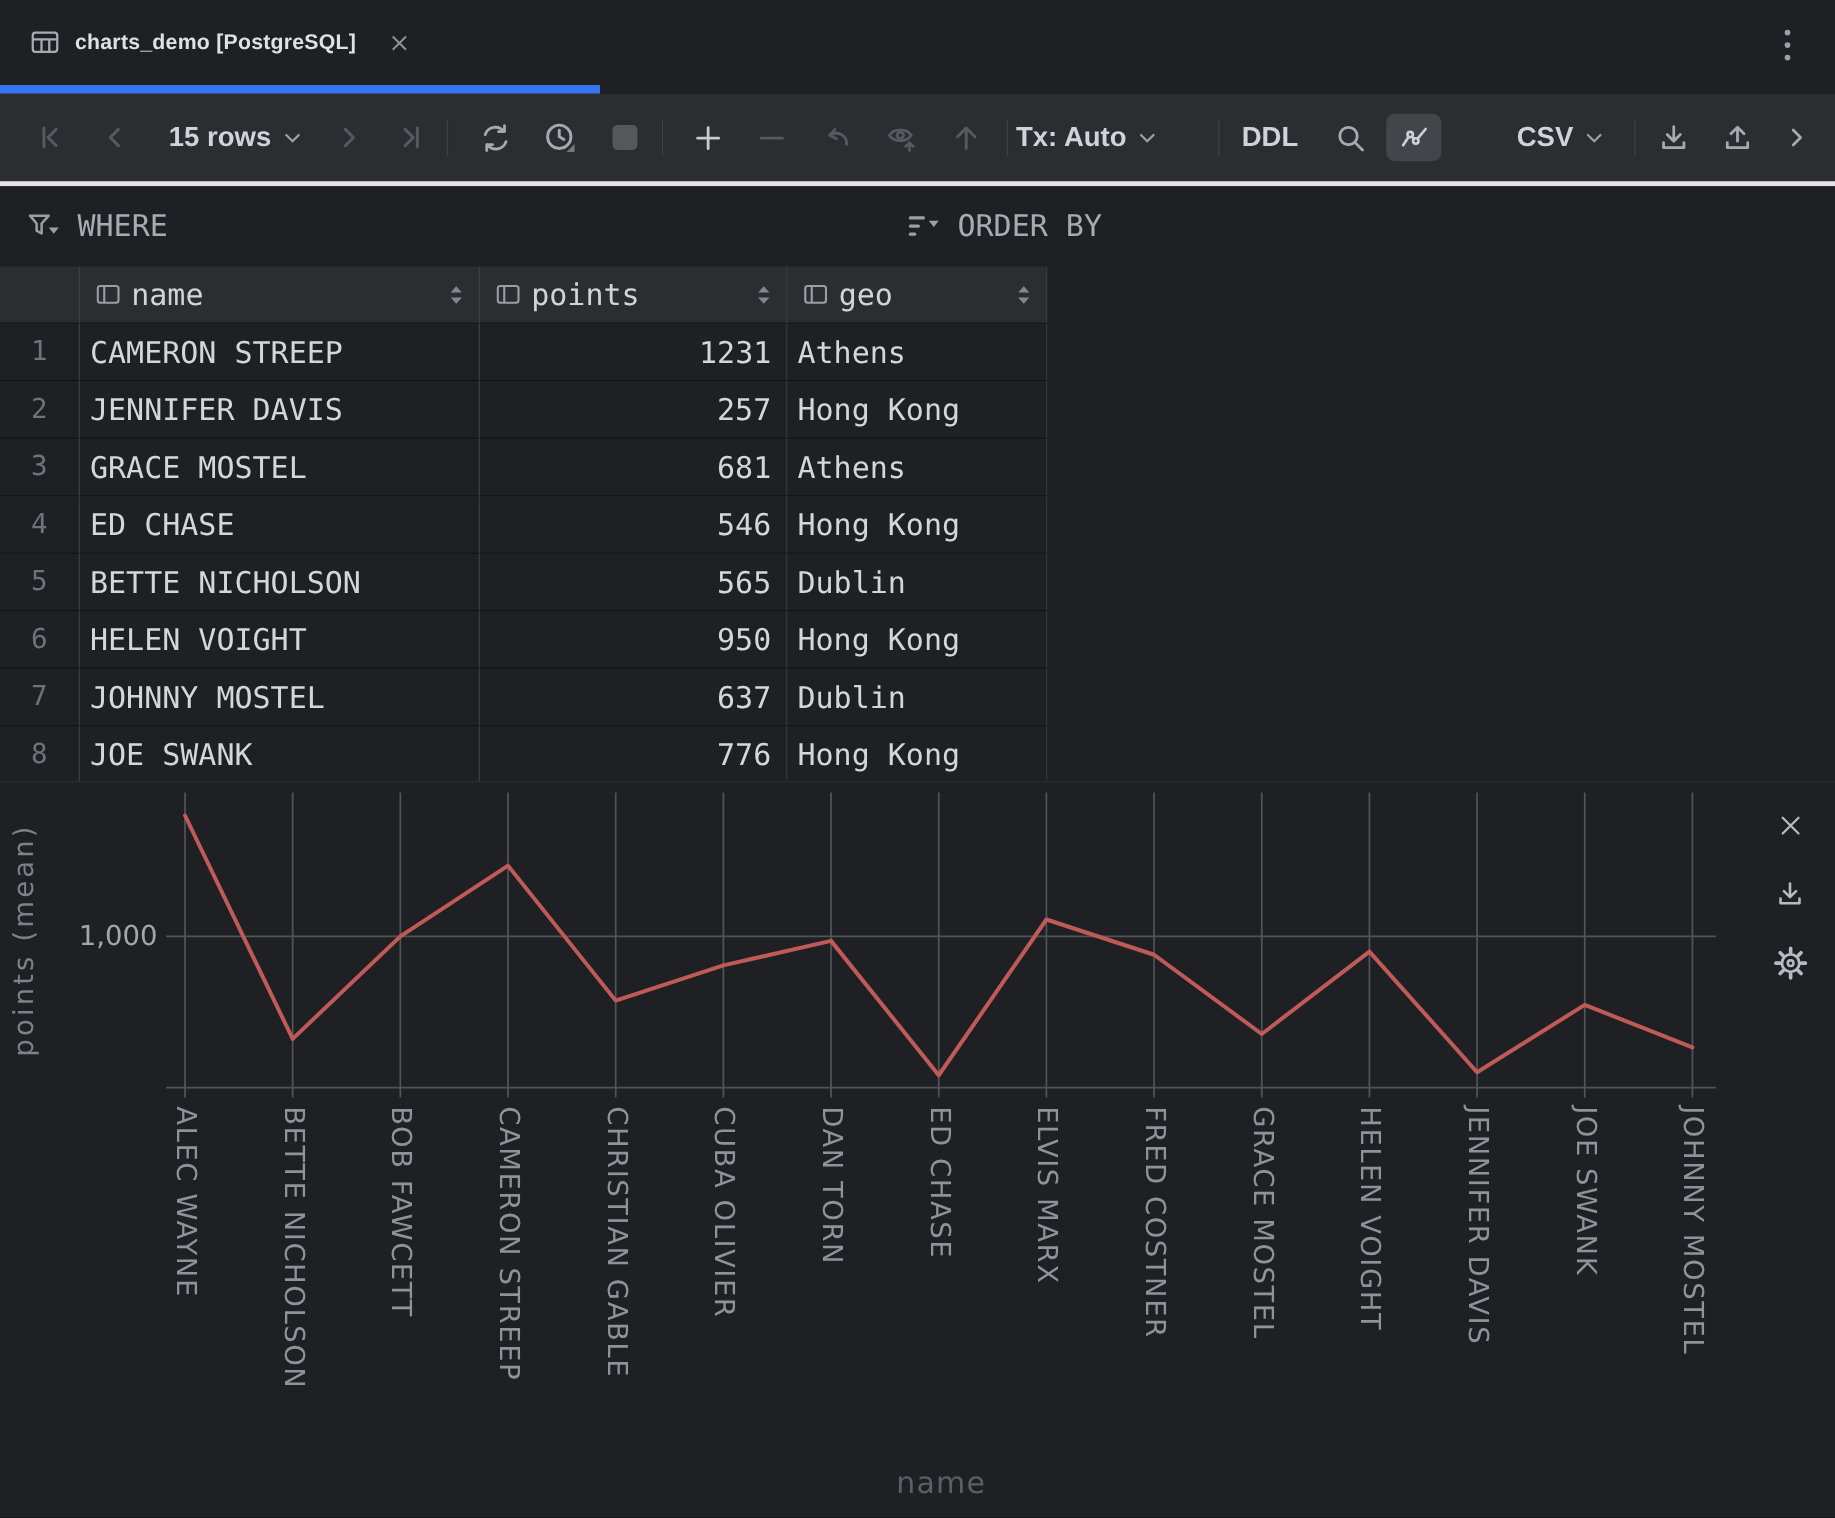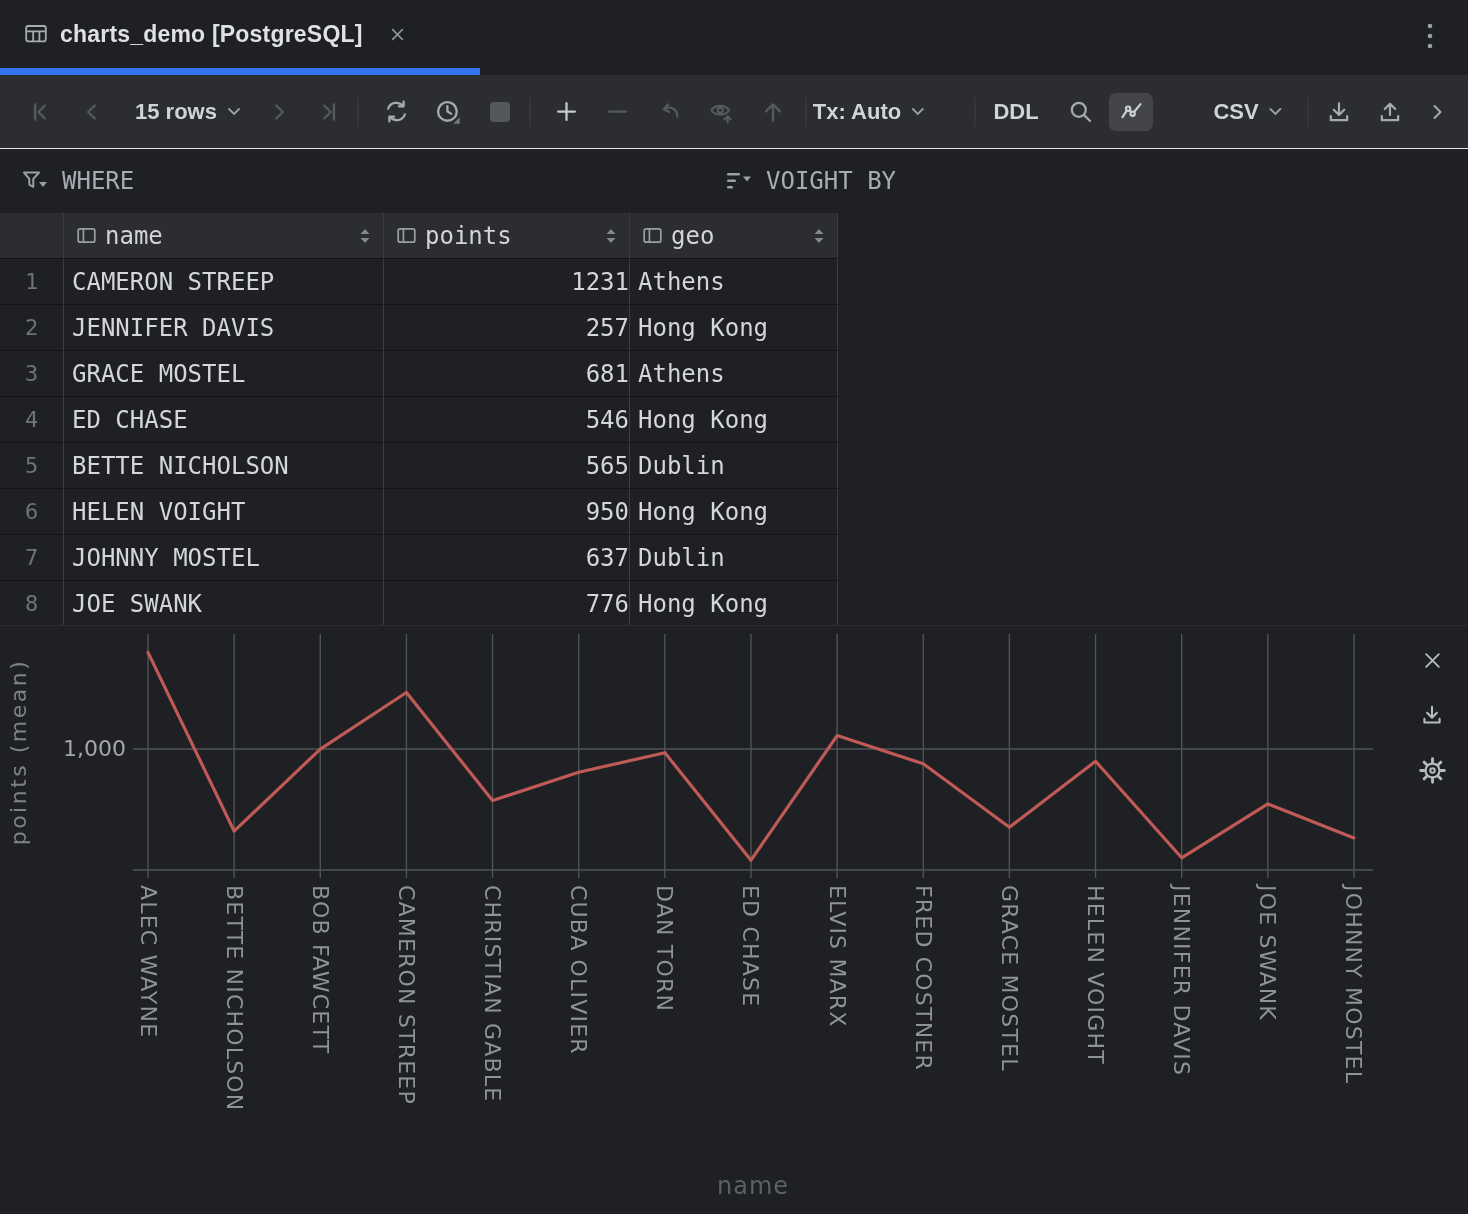--- a/index.html
+++ b/index.html
@@ -6,43 +6,43 @@
   html,body { background:#101113; }
   .window {
     position:relative; width:1468px; height:1214px;
     background:#1e2023; overflow:hidden;
     font-family:"Liberation Sans", sans-serif;
     -webkit-font-smoothing:antialiased;
   }
   
   .tabbar { position:absolute; left:0; top:0; width:1468px; height:75px; background:#1e2023; }
   .tab { position:absolute; left:24px; top:0; height:68px; display:flex; align-items:center; gap:12px; cursor:default; }
-  .tab-title { color:#dfe1e5; font-size:23px; font-weight:600; letter-spacing:.2px; }
+  .tab-title { color:#dfe1e5; font-size:17px; font-weight:600; letter-spacing:.2px; }
   .tab-close { margin-left:14px; display:flex; align-items:center; }
   .tab-underline { position:absolute; left:0; bottom:0; width:480px; height:7px; background:#3574f0; }
   .kebab { position:absolute; right:26px; top:22px; width:24px; height:28px; display:flex; align-items:center; justify-content:center; }
   
-  .toolbar { position:absolute; left:0; top:75px; width:1468px; height:74px; background:#2b2d30; border-bottom:1px solid #e5e5e5; }
+  .toolbar { position:absolute; left:0; top:75px; width:1468px; height:74px; background:#2b2d30; border-bottom:4px solid #e5e5e5; }
   .tb { position:absolute; top:50%; transform:translate(-50%,-50%); display:flex; align-items:center; justify-content:center; min-width:40px; height:44px; border-radius:7px; color:#a6aab0; }
   .tb.dis { color:#56595e; }
   .tb.textbtn { color:#d0d3d7; font-size:22px; font-weight:600; gap:10px; white-space:nowrap; padding:0 6px; }
   .tb.active { background:#43454a; color:#cdd1d6; width:44px; height:38px; }
   .tdiv { position:absolute; top:50%; transform:translate(-50%,-50%); width:1px; height:30px; background:#3e4043; }
   .chev { color:#9da0a5; display:flex; }
   
   .filterbar { position:absolute; left:0; top:149px; width:1468px; height:64px; background:#1e2023; font-family:"DejaVu Sans Mono", monospace; }
   .fitem { position:absolute; top:0; height:64px; display:flex; align-items:center; gap:14px; color:#a6acb3; font-size:24px; }
   .ficon { color:#9ba0a6; display:flex; }
   
   .grid { position:absolute; left:0; top:213px; width:838px; height:412px; overflow:hidden; font-family:"DejaVu Sans Mono", monospace; font-size:24px; }
   .grow { display:flex; height:46px; }
   .gcell { height:46px; border-right:1px solid #3a3d41; border-bottom:1px solid #131416; display:flex; align-items:center; background:#1e2023; color:#d4d6d9; overflow:hidden; white-space:nowrap; }
   .c-num   { width:64px;  justify-content:center; color:#6f7378; font-size:22px; }
   .c-name  { width:320px; padding-left:8px; }
-  .c-points{ width:246px; justify-content:flex-end; padding-right:0; }
+  .c-points{ width:246px; justify-content:flex-end; padding-right:12px; }
   .c-geo   { width:208px; padding-left:8px;align-items:center; }
   .ghead .gcell { background:#2b2d30; border-bottom:1px solid #131416; color:#d2d4d7; }
   .hlabel { margin-left:9px; }
   .hcell { padding-left:13px !important; padding-right:10px; position:relative; }
   .sorter { margin-left:auto; display:flex; color:#84878c; }
   .colic { color:#9b9ea3; display:flex; flex:none; }
   
   .chart-panel { position:absolute; left:0; top:625px; width:1468px; height:589px; background:#1e2023; border-top:1px solid #2a2c30; }
   .chart-tools { position:absolute; right:22px; top:20px; display:flex; flex-direction:column; align-items:center; gap:27px; color:#b7bbc1; }
   .ctool { display:flex; align-items:center; justify-content:center; width:28px; height:28px; }
@@ -221,21 +221,21 @@
     </div>
     <div class="fitem" style="left:726px">
       <span class="ficon">
         <svg width="26" height="24" viewBox="0 0 26 22" fill="currentColor" stroke="none">
           <rect x="1" y="3" width="13" height="2.6" rx="1.3"></rect>
           <rect x="1" y="9.5" width="9" height="2.6" rx="1.3"></rect>
           <rect x="1" y="16" width="6" height="2.6" rx="1.3"></rect>
           <polygon points="17,6.5 25,6.5 21,11.5"></polygon>
         </svg>
       </span>
-      <span>VOIGHT BY</span>
+      <span>ORDER BY</span>
     </div>
   </div>
 
   <div class="grid">
     <div class="grow ghead">
       <div class="gcell c-num"></div>
       <div class="gcell c-name hcell">
         <span class="colic">
             <svg width="19" height="17" viewBox="0 0 19 17" fill="none" stroke="currentColor" stroke-width="1.7">
               <rect x="1.2" y="1.8" width="16.6" height="13.4" rx="2"></rect>

